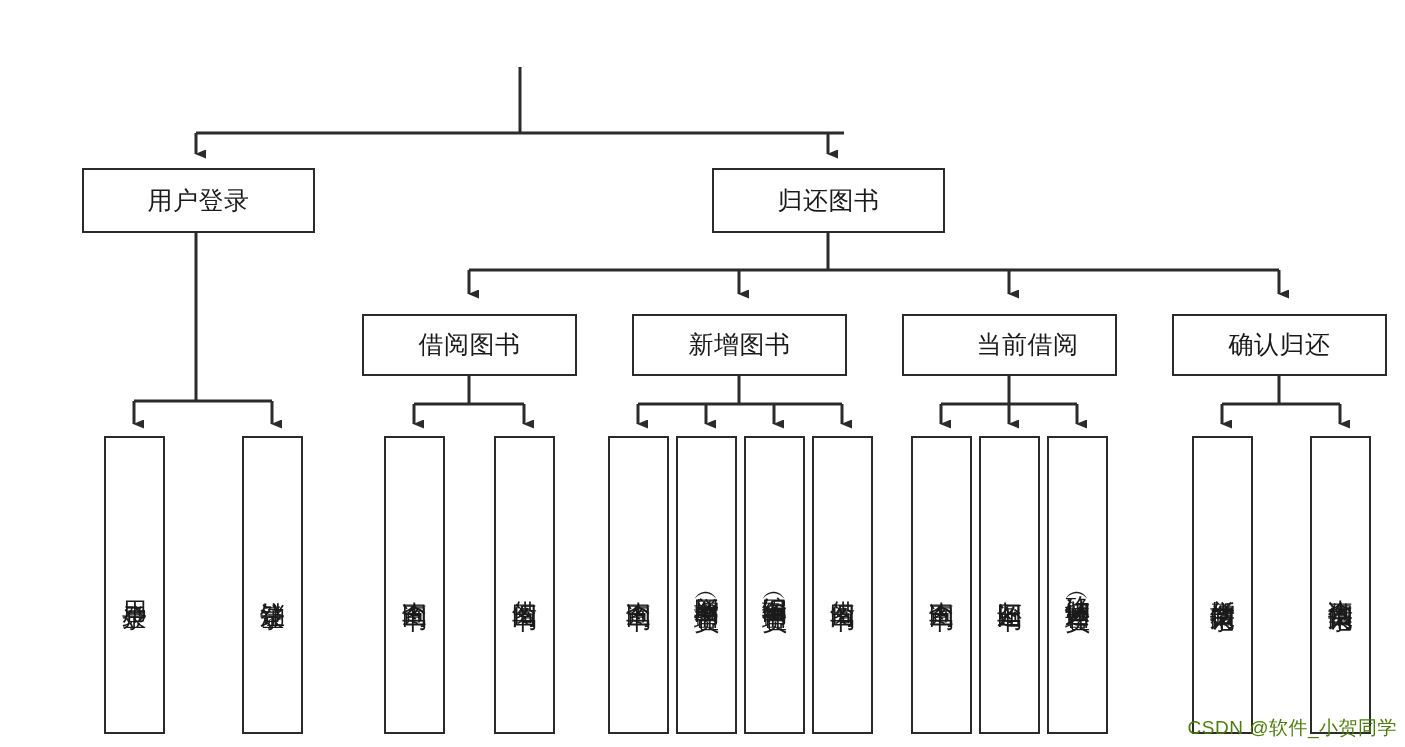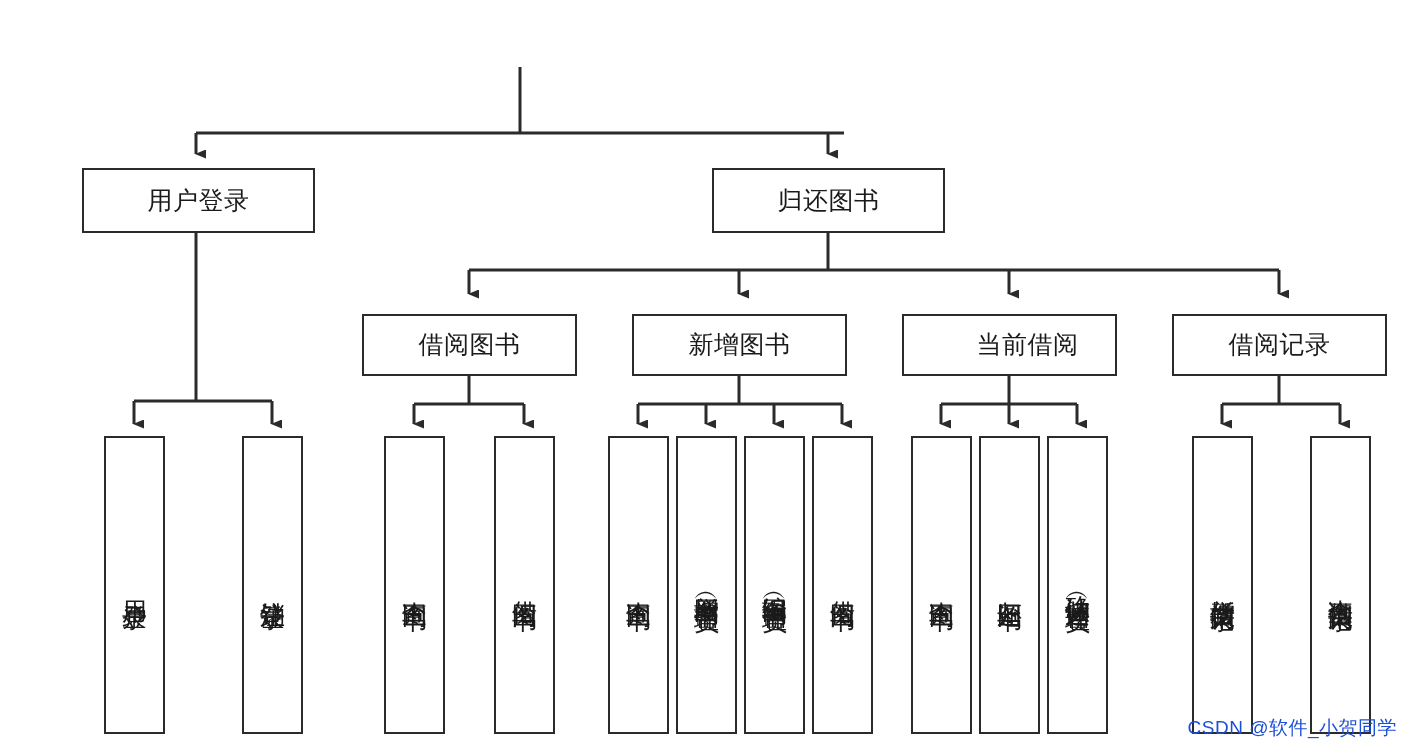--- a/index.html
+++ b/index.html
@@ -53,21 +53,21 @@
     text-orientation: upright;
     font-size: 25px;
     letter-spacing: 2px;
     line-height: 1;
   }
   #watermark {
     position: absolute;
     right: 8px;
     bottom: 6px;
     font-size: 19px;
-    color: #1d4ed8;
+    color: #4d7c0f;
     white-space: nowrap;
     letter-spacing: 0.5px;
   }
 </style>
 </head>
 <body>
 
 <div id="diagram-root">
 
   <svg id="edges" viewBox="0 0 1405 747">
@@ -131,21 +131,21 @@
   <div class="node horizontal" style="left:362px; top:314px; width:215px; height:62px;">
     <span class="node-label">借阅图书</span>
   </div>
   <div class="node horizontal" style="left:632px; top:314px; width:215px; height:62px;">
     <span class="node-label">新增图书</span>
   </div>
   <div class="node horizontal" style="left:902px; top:314px; width:215px; height:62px;padding-left:36px;">
     <span class="node-label">当前借阅</span>
   </div>
   <div class="node horizontal" style="left:1172px; top:314px; width:215px; height:62px;">
-    <span class="node-label">借阅记录</span>
+    <span class="node-label">确认归还</span>
   </div>
 
   <div class="node vertical" style="left:104px; top:436px; width:61px; height:298px;">
     <span class="node-label">用户登录</span>
   </div>
   <div class="node vertical" style="left:242px; top:436px; width:61px; height:298px;">
     <span class="node-label">注销登录</span>
   </div>
 
   <div class="node vertical" style="left:384px; top:436px; width:61px; height:298px;">

